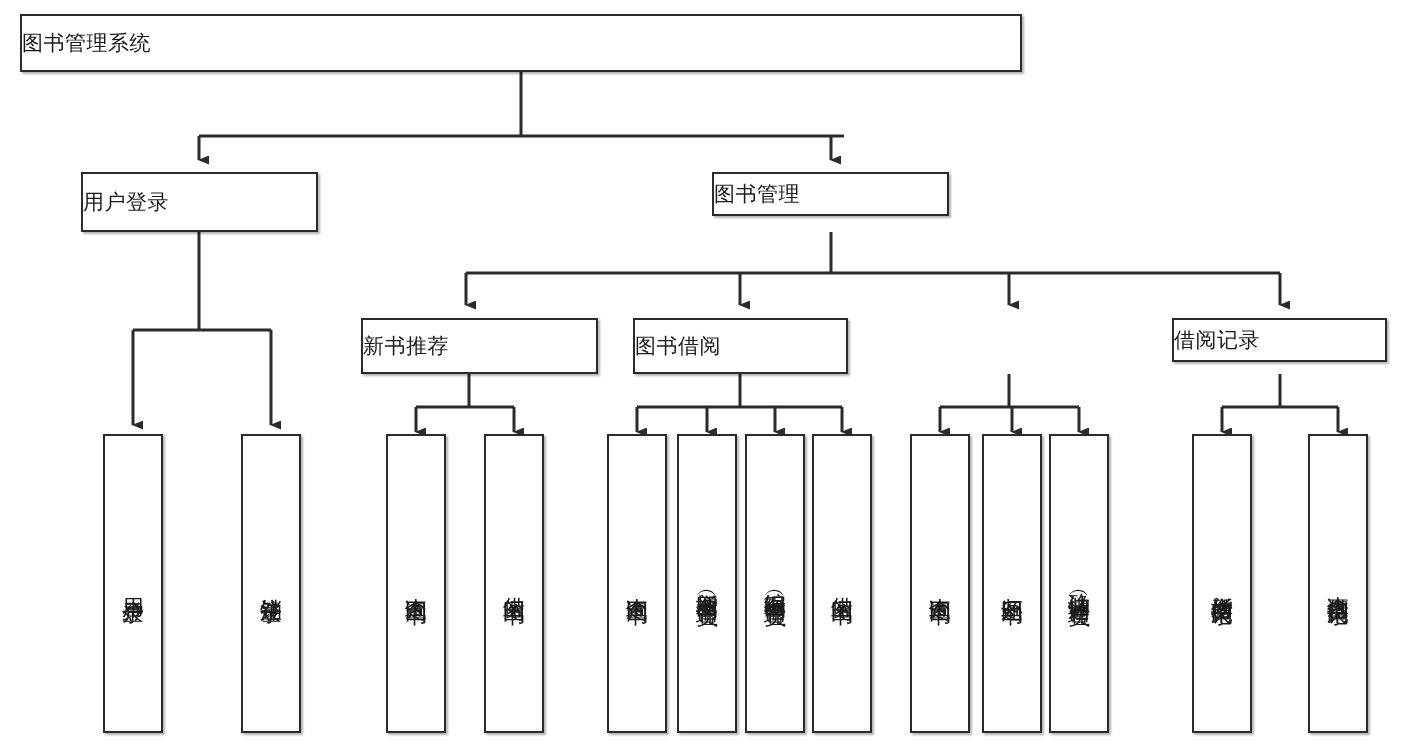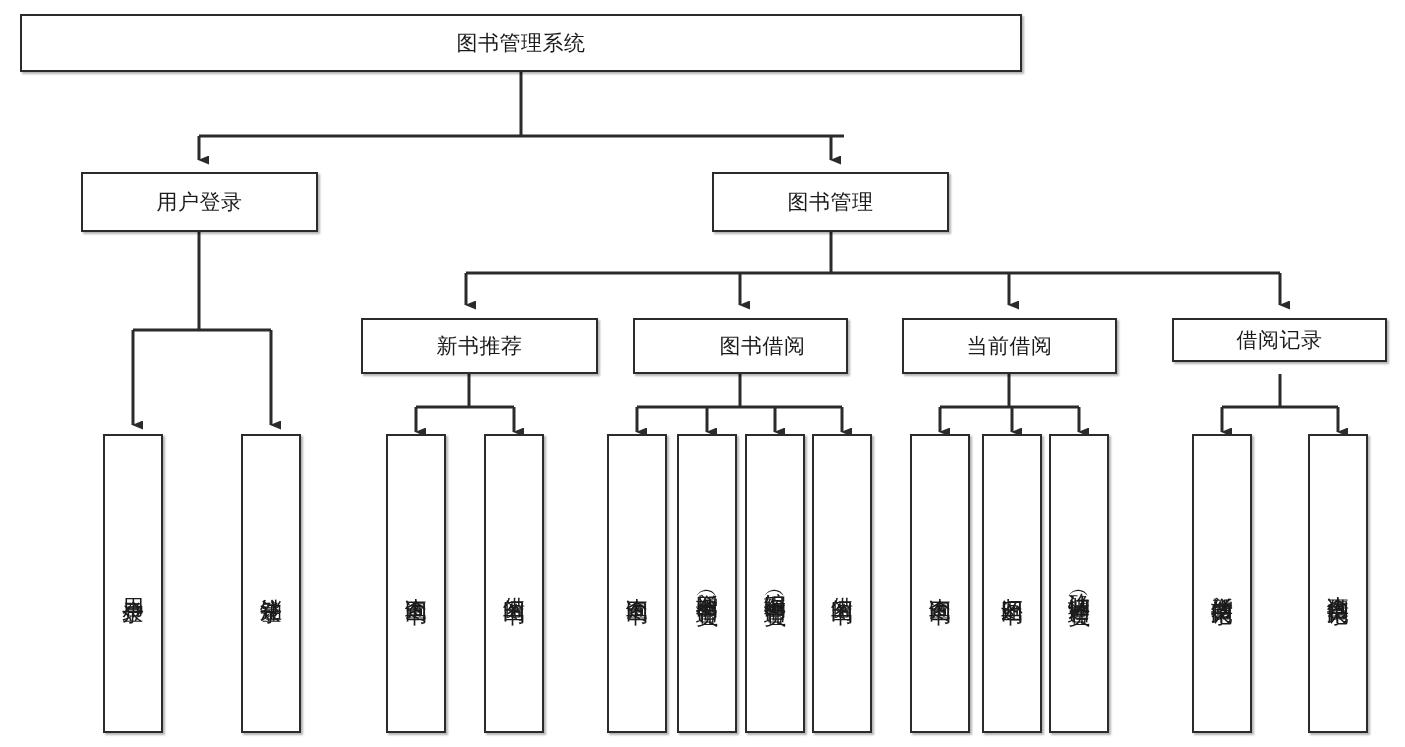--- a/index.html
+++ b/index.html
@@ -25,21 +25,21 @@
     height: 747px;
     pointer-events: none;
   }
   .node {
     position: absolute;
     box-sizing: border-box;
     background: #ffffff;
     border: 2px solid #2b2b2b;
     display: flex;
     align-items: center;
-    justify-content: center;
+    justify-content: flex-start;
     box-shadow: 2px 2px 2px rgba(0,0,0,0.30);
   }
   .node .label {
     color: #1b1b1b;
     line-height: 1.18;
     white-space: nowrap;
     letter-spacing: 0.5px;
   }
   .node.horiz .label {
     font-size: 21px;
@@ -125,35 +125,32 @@
   </svg>
 
   <div class="node horiz" style="left:20px; top:14px; width:1002px; height:58px;">
     <span class="label">图书管理系统</span>
   </div>
 
   <div class="node horiz" style="left:81px; top:172px; width:237px; height:60px;">
     <span class="label">用户登录</span>
   </div>
 
-  <div class="node horiz" style="left:712px; top:172px; width:237px; height:60px;">
+  <div class="node horiz" style="left:712px; top:172px; width:237px; height:44px;">
     <span class="label">图书管理</span>
   </div>
 
   <div class="node horiz" style="left:361px; top:318px; width:237px; height:56px;">
     <span class="label">新书推荐</span>
   </div>
 
-  <div class="node horiz" style="left:633px; top:318px; width:215px; height:56px;padding-left:44px;">
+  <div class="node horiz" style="left:633px; top:318px; width:215px; height:56px;">
     <span class="label">图书借阅</span>
   </div>
 
-  <div class="node horiz" style="left:902px; top:318px; width:215px; height:56px;">
-    <span class="label">当前借阅</span>
-  </div>
 
   <div class="node horiz" style="left:1172px; top:318px; width:215px; height:44px;">
     <span class="label">借阅记录</span>
   </div>
 
   <div class="node vert" style="left:103px; top:434px; width:60px; height:299px;">
     <span class="label">用户登录</span>
   </div>
 
   <div class="node vert" style="left:241px; top:434px; width:60px; height:299px;">

